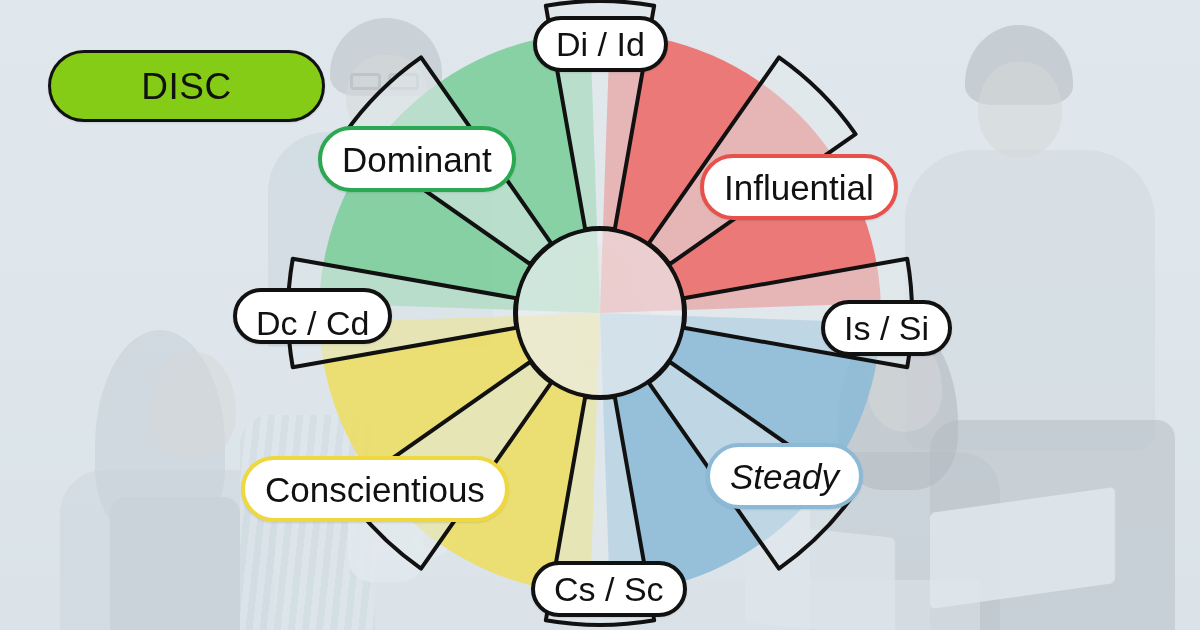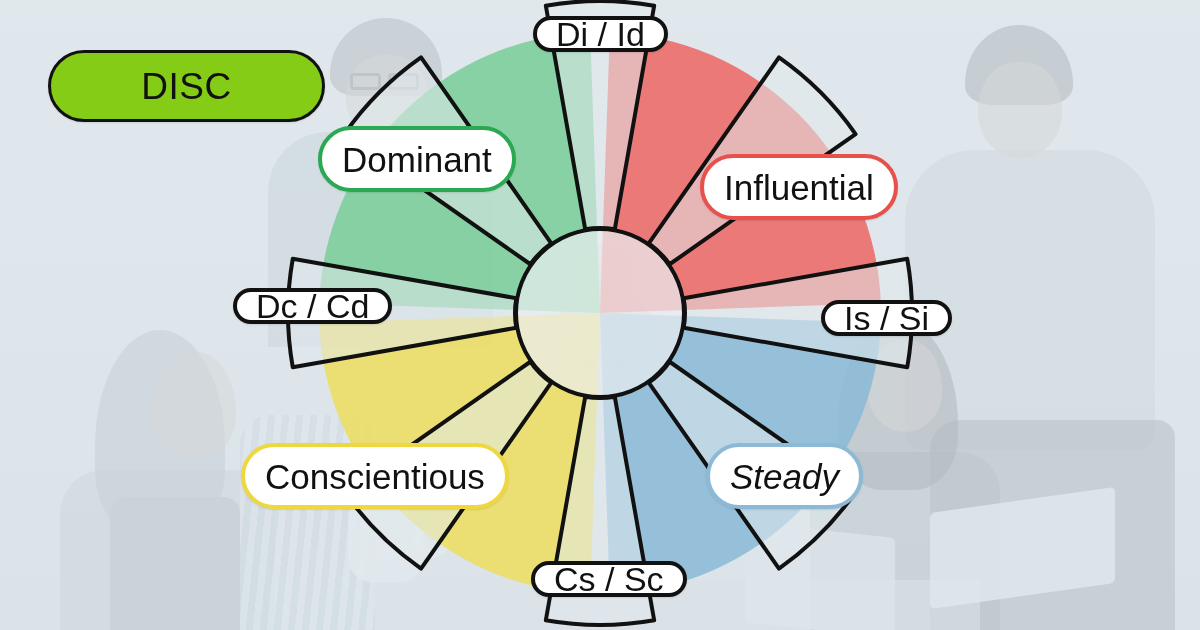--- a/index.html
+++ b/index.html
@@ -75,38 +75,38 @@
     background:#ffffff;
     border:4px solid #111111;
     border-radius:999px;
     color:#111111;
     font-weight:400;
     white-space:nowrap;
     line-height:1;
     box-shadow:0 1px 2px rgba(0,0,0,.10);
   }
   .pill.quad { font-size:35px; padding:0 20px; height:66px; }
-  .pill.blend{ font-size:34px; padding:0 19px; height:36px; }
+  .pill.blend{ font-size:34px; padding:0 19px; height:56px; }
 
   #pill-disc {
     left:48px; top:50px;
     width:277px; height:72px;
     background:#84cc16;
     border:3px solid #111111;
     border-radius:999px;
     font-size:37px; letter-spacing:.5px;
   }
   #pill-dominant      { left:318px; top:126px; border-color:#2aa852; }
   #pill-influential   { left:700px; top:126px; border-color:#e8504c;margin-top:28px; }
-  #pill-conscientious { left:241px; top:443px; border-color:#efd83f; }
+  #pill-conscientious { left:241px; top:456px; border-color:#efd83f; }
   #pill-steady        { left:706px; top:443px; border-color:#8cbad6;font-style:italic; }
   #pill-di-id { left:533px; top:16px; }
   #pill-is-si { left:821px; top:288px;margin-top:12px; }
   #pill-cs-sc { left:531px; top:561px; }
-  #pill-dc-cd { left:233px; top:288px; }
+  #pill-dc-cd { left:233px; top:288px;align-items:flex-end; }
 </style>
 </head>
 <body>
 
 <div id="bg-photo">
   <div class="bg-base"></div>
 
   <div class="ph p-bm-body"></div>
   <div class="ph p-bm-hair"></div>
   <div class="ph p-bm-face"></div>

